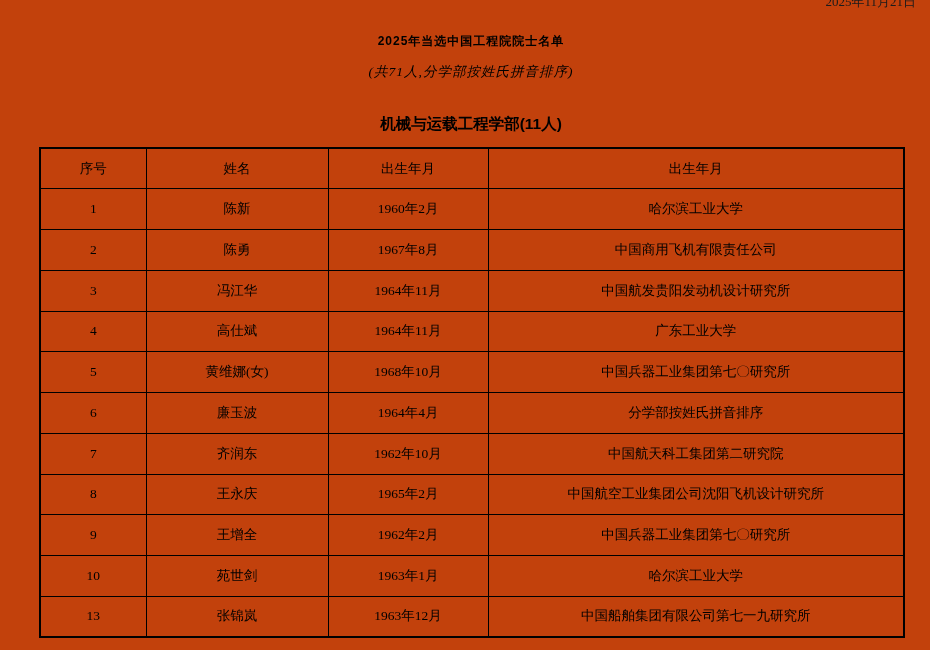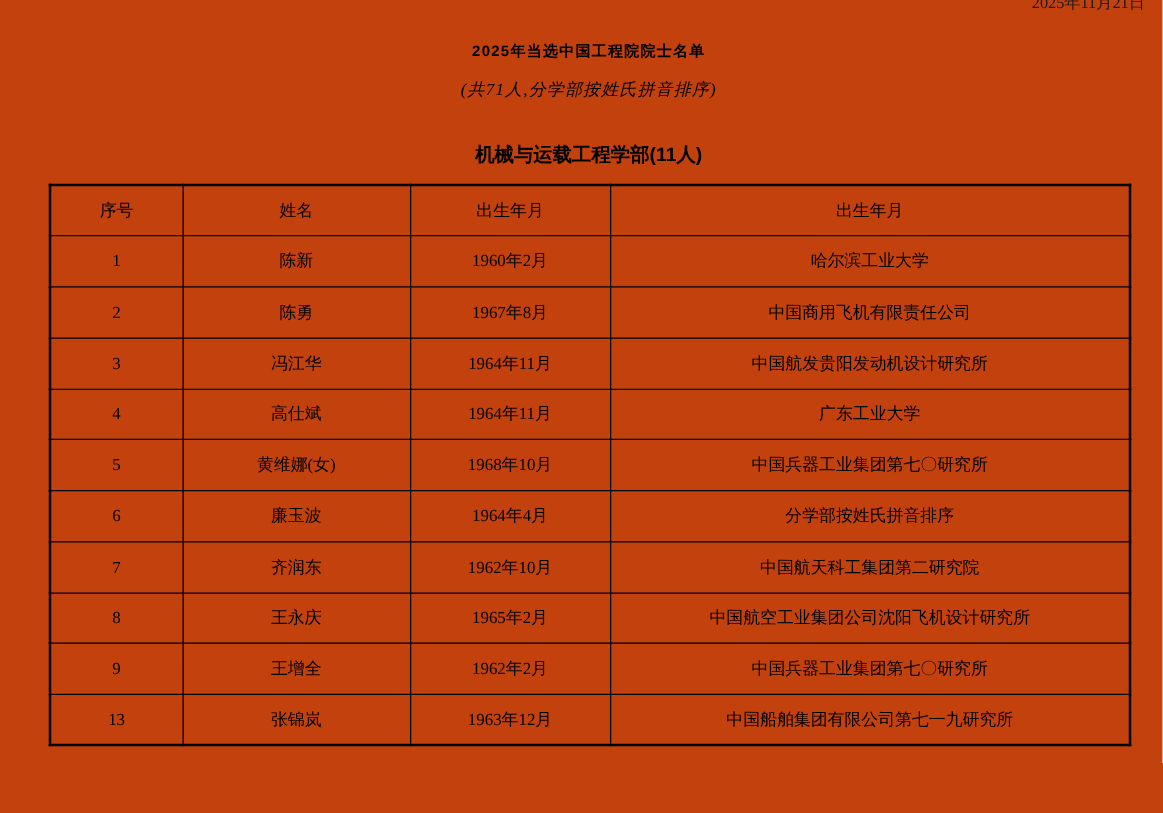--- a/index.html
+++ b/index.html
@@ -167,20 +167,26 @@
       <td>1965年2月</td>
       <td>中国航空工业集团公司沈阳飞机设计研究所</td>
     </tr>
         <tr>
       <td>9</td>
       <td>王增全</td>
       <td>1962年2月</td>
       <td>中国兵器工业集团第七〇研究所</td>
     </tr>
         <tr>
+      <td>10</td>
+      <td>苑世剑</td>
+      <td>1963年1月</td>
+      <td>哈尔滨工业大学</td>
+    </tr>
+        <tr>
       <td>13</td>
       <td>张锦岚</td>
       <td>1963年12月</td>
       <td>中国船舶集团有限公司第七一九研究所</td>
     </tr>
       </tbody>
   </table>
 
 </div>
 

